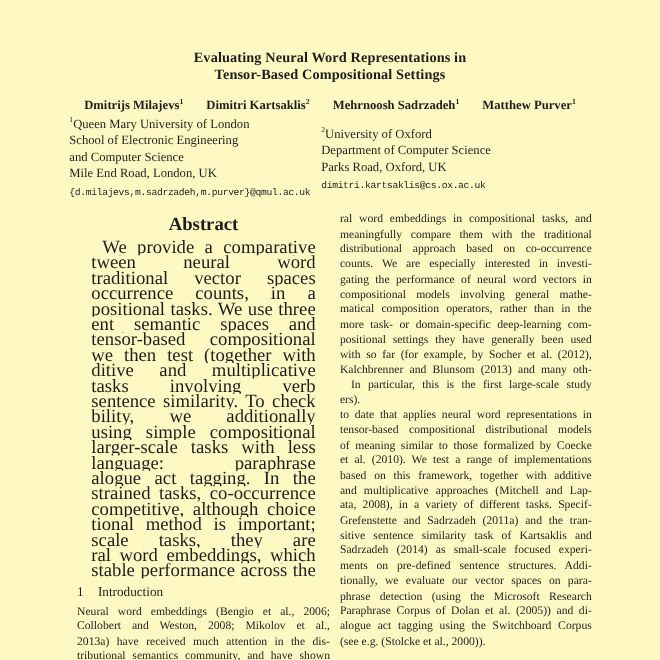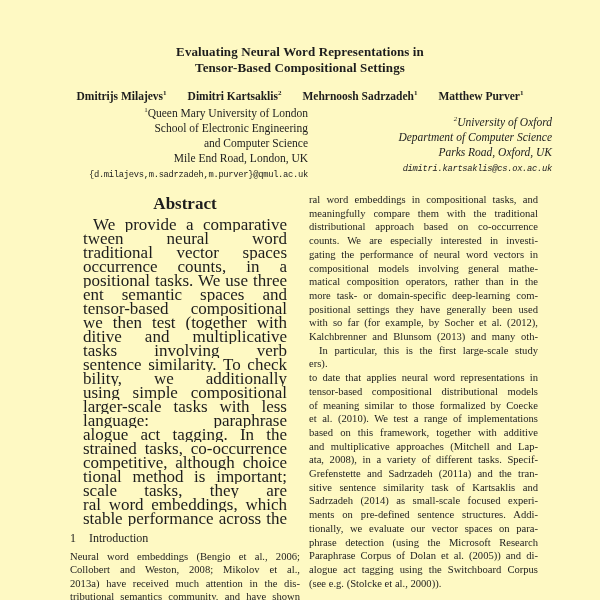--- a/index.html
+++ b/index.html
@@ -18,25 +18,25 @@
     letter-spacing: 0.1px;
   }
   .authors {
     position: absolute; top: 89px; left: 0; width: 600px;
     display: flex; justify-content: center; gap: 21px;
     font-weight: bold; font-size: 11.5px; line-height: 14px;
   }
   sup { font-size: 7px; line-height: 0; }
 
   .affil {
-    position: absolute; text-align: right;
+    position: absolute; text-align: left;
     font-size: 11.5px; line-height: 15px;
   }
   .affil-1 { left: 63px;  top: 106px; width: 245px; }
-  .affil-2 { left: 312px; top: 115px; width: 240px; font-style: italic; }
+  .affil-2 { left: 292px; top: 115px; width: 240px; }
   .email {
     font-family: "Liberation Mono", "DejaVu Sans Mono", monospace;
     font-size: 8.8px; letter-spacing: -0.3px; margin-top: 2px; white-space: nowrap;
   }
 
   .col-left  { position: absolute; left: 70px;  top: 197px; width: 230px; }
   .col-right { position: absolute; left: 309px; top: 193px; width: 229px; font-size: 10.6px; }
 
   .abs-head { text-align: center; font-weight: bold; font-size: 17px; line-height: 13px; margin-bottom: 8px; }
   .abs-body { margin: 0 13px; font-size: 17px; }

